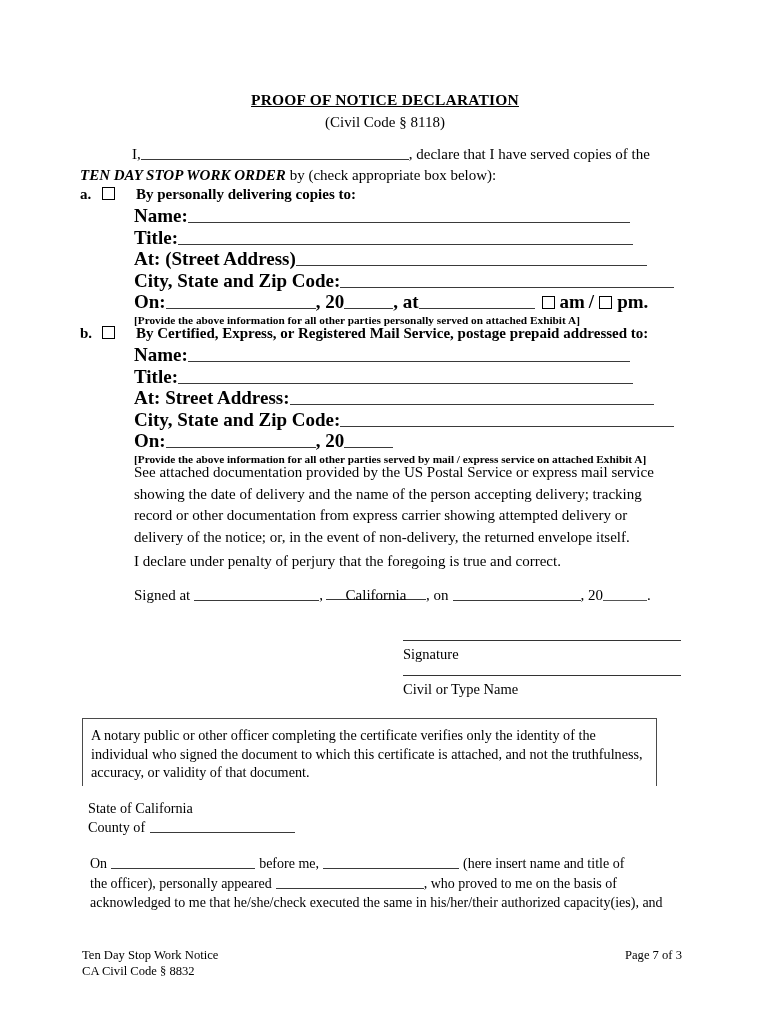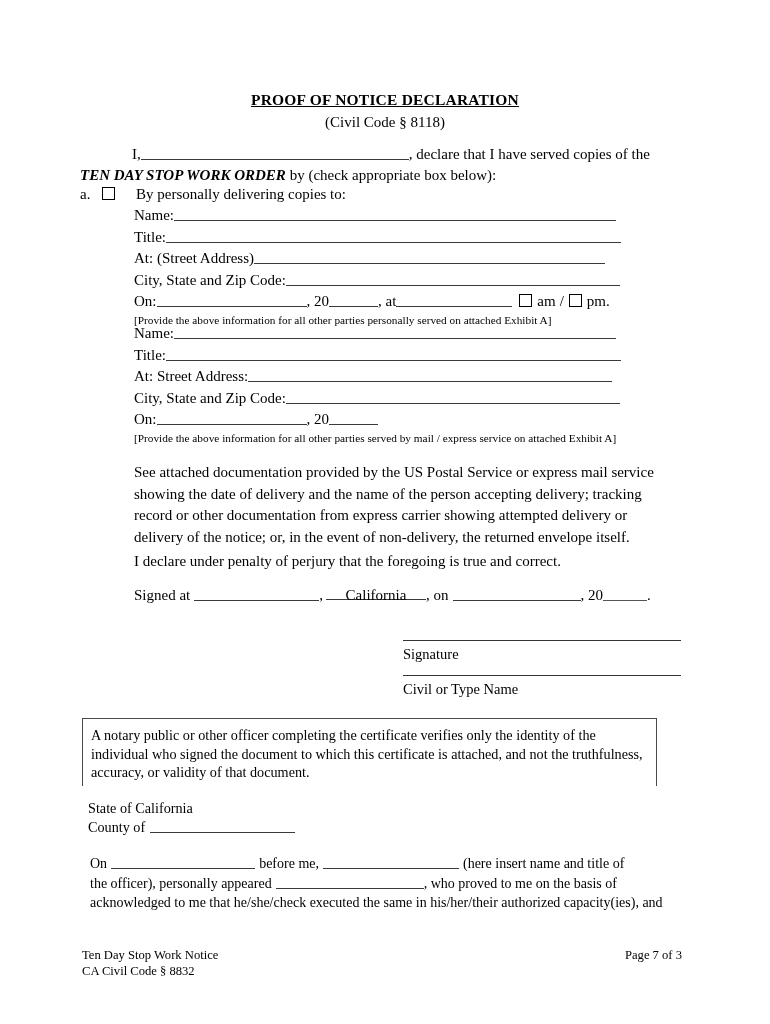--- a/index.html
+++ b/index.html
@@ -77,20 +77,21 @@
     vertical-align: baseline;
     height: 13px;
     margin-bottom: -1px;
   }
 
   
   .item {
     position: absolute;
     left: 80px;
     width: 620px;
+    font-weight: bold;
   }
   .item-head {
     position: relative;
     font-size: 15px;
     line-height: 21px;
     white-space: nowrap;
   }
   .item-letter {
     display: inline-block;
     width: 22px;
@@ -102,21 +103,21 @@
     border: 1.3px solid #000;
     vertical-align: -1px;
     background: #fff;
     box-sizing: content-box;
   }
   .item-head-label {
     display: inline-block;
     margin-left: 21px;
   }
   .field-row {
-    font-size: 15px;
+    font-size: 19px;
     line-height: 21.5px;
     white-space: nowrap;
     padding-left: 54px;
   }
   .note-row {
     font-size: 11.3px;
     line-height: 14px;
     white-space: nowrap;
     padding-left: 54px;
   }
@@ -230,20 +231,23 @@
     </div>
     <div class="field-row"><span>Name:</span><span class="blank" style="width:442px;"></span></div>
     <div class="field-row"><span>Title:</span><span class="blank" style="width:455px;"></span></div>
     <div class="field-row"><span>At: (Street Address)</span><span class="blank" style="width:351px;"></span></div>
     <div class="field-row"><span>City, State and Zip Code:</span><span class="blank" style="width:334px;"></span></div>
     <div class="field-row"><span>On:</span><span class="blank" style="width:150px;"></span><span>, 20</span><span class="blank" style="width:49px;"></span><span>, at</span><span class="blank" style="width:116px;"></span><span class="checkbox" style="margin-left:7px;"></span><span style="margin-left:5px;">am</span><span style="margin-left:4px;">/</span><span class="checkbox" style="margin-left:5px;"></span><span style="margin-left:5px;">pm.</span></div>
     <div class="note-row">[Provide the above information for all other parties personally served on attached Exhibit A]</div>
   </div>
 
   <div class="item" style="top:323px;">
+    <div class="item-head">
+      <span class="item-letter">b.</span><span class="checkbox"></span><span class="item-head-label">By Certified, Express, or Registered Mail Service, postage prepaid addressed to:</span>
+    </div>
     <div class="field-row"><span>Name:</span><span class="blank" style="width:442px;"></span></div>
     <div class="field-row"><span>Title:</span><span class="blank" style="width:455px;"></span></div>
     <div class="field-row"><span>At: Street Address:</span><span class="blank" style="width:364px;"></span></div>
     <div class="field-row"><span>City, State and Zip Code:</span><span class="blank" style="width:334px;"></span></div>
     <div class="field-row"><span>On:</span><span class="blank" style="width:150px;"></span><span>, 20</span><span class="blank" style="width:49px;"></span></div>
     <div class="note-row">[Provide the above information for all other parties served by mail / express service on attached Exhibit A]</div>
   </div>
 
   <div class="para" style="top:462px;">See attached documentation provided by the US Postal Service or express mail service showing the date of delivery and the name of the person accepting delivery; tracking record or other documentation from express carrier showing attempted delivery or delivery of the notice; or, in the event of non-delivery, the returned envelope itself.</div>
 

